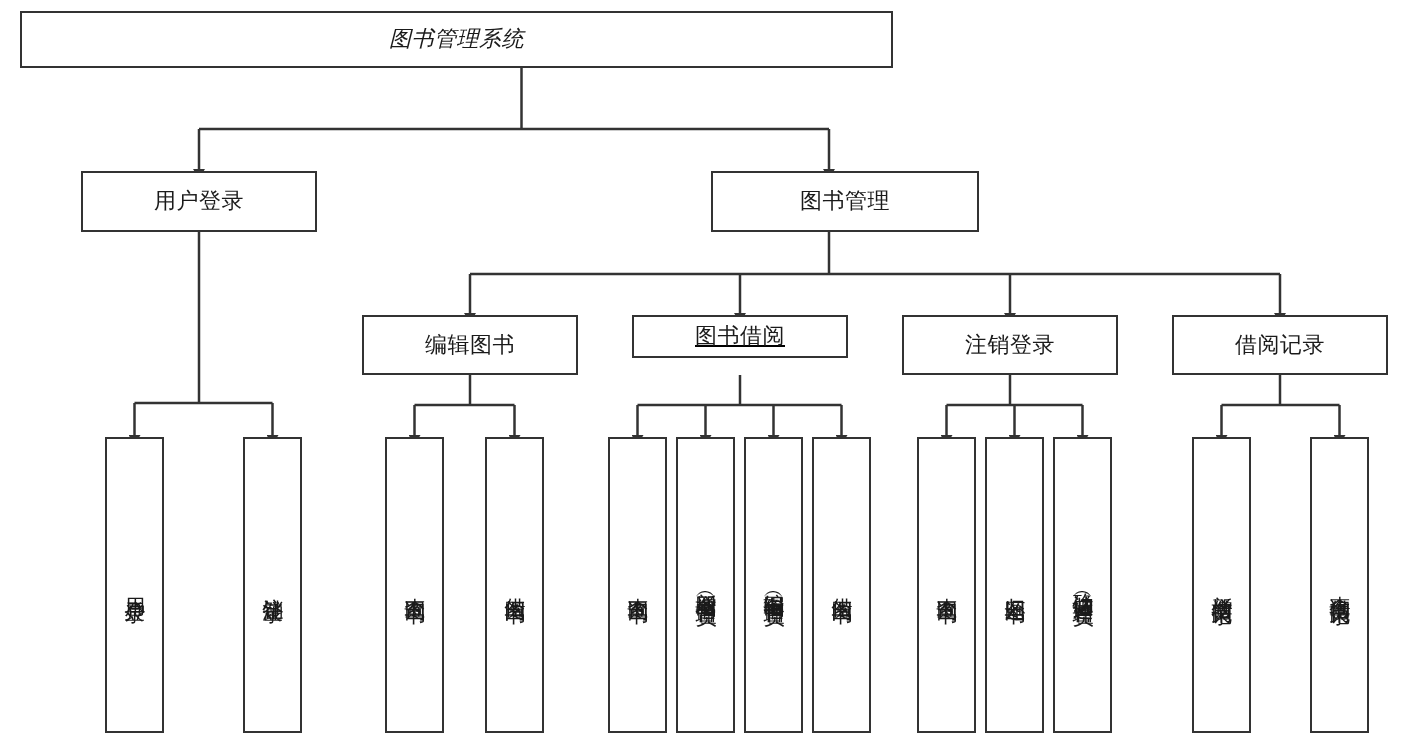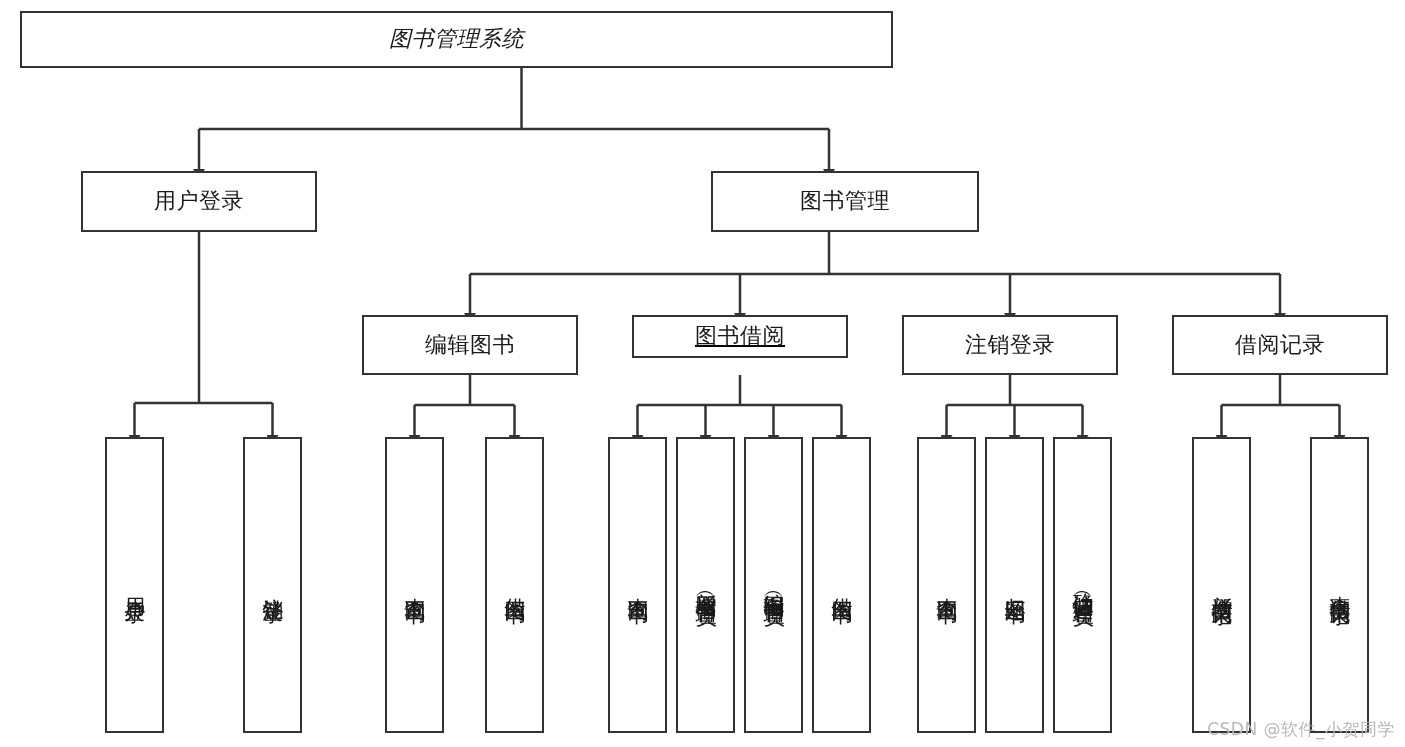--- a/index.html
+++ b/index.html
@@ -170,14 +170,13 @@
         <span class="node-label">确认归还（管理员）</span>
       </div>
       <div class="node-box vertical" style="left: 1192px; top: 437px; width: 59px; height: 296px;">
         <span class="node-label">新增借阅记录</span>
       </div>
       <div class="node-box vertical" style="left: 1310px; top: 437px; width: 59px; height: 296px;">
         <span class="node-label">查询借阅记录</span>
       </div>
     </div>
 
-  <div id="watermark">CSDN @软件_小贺同学</div>
 </div>
 
 </body></html>

